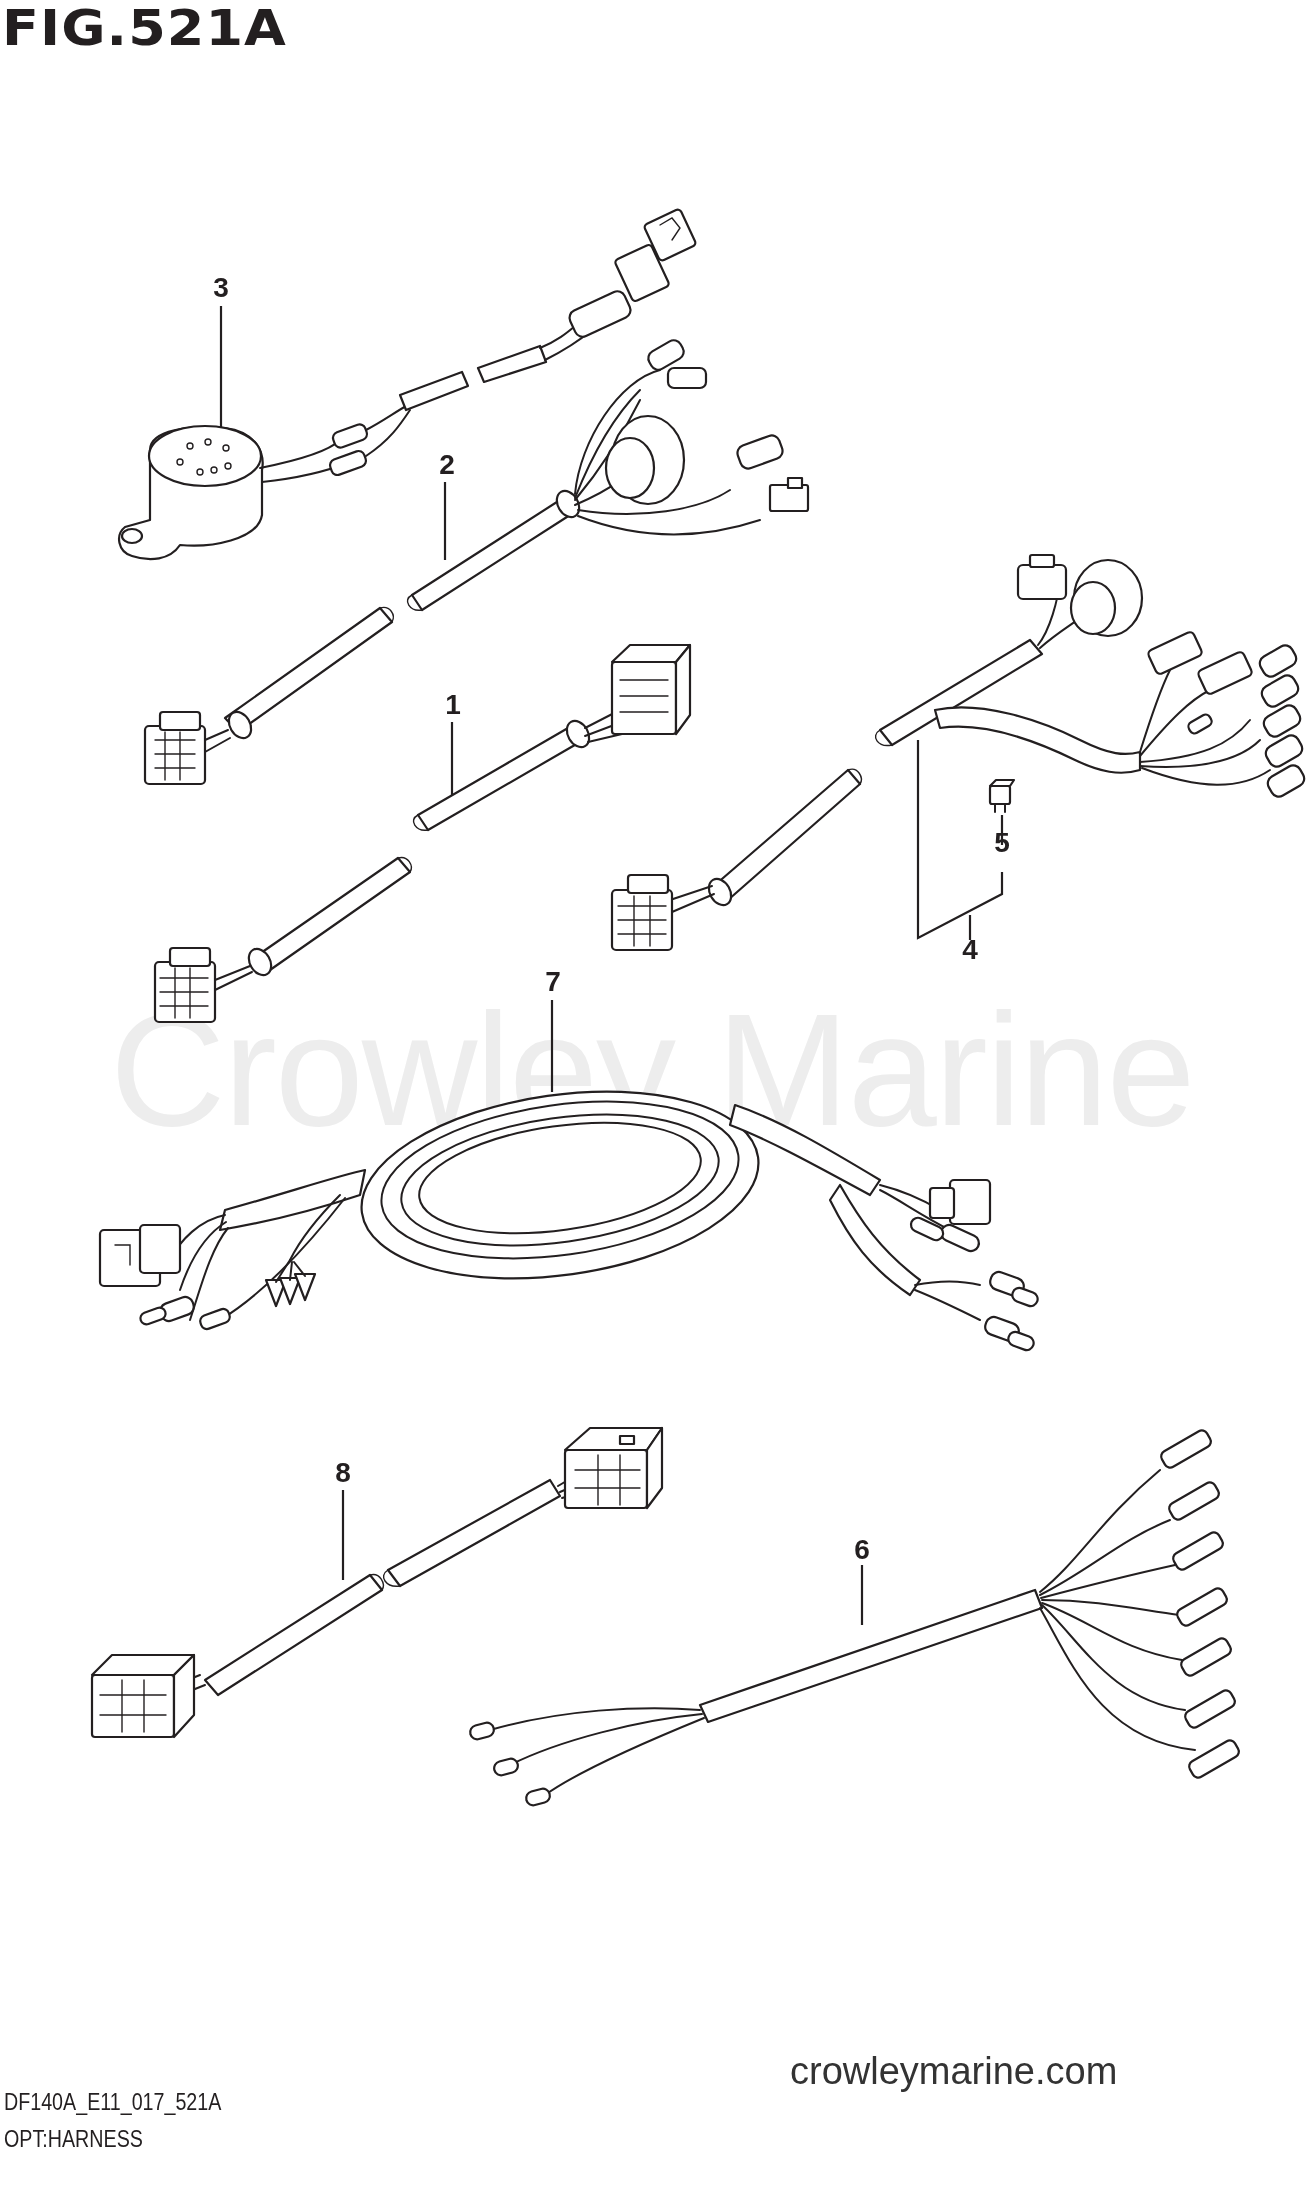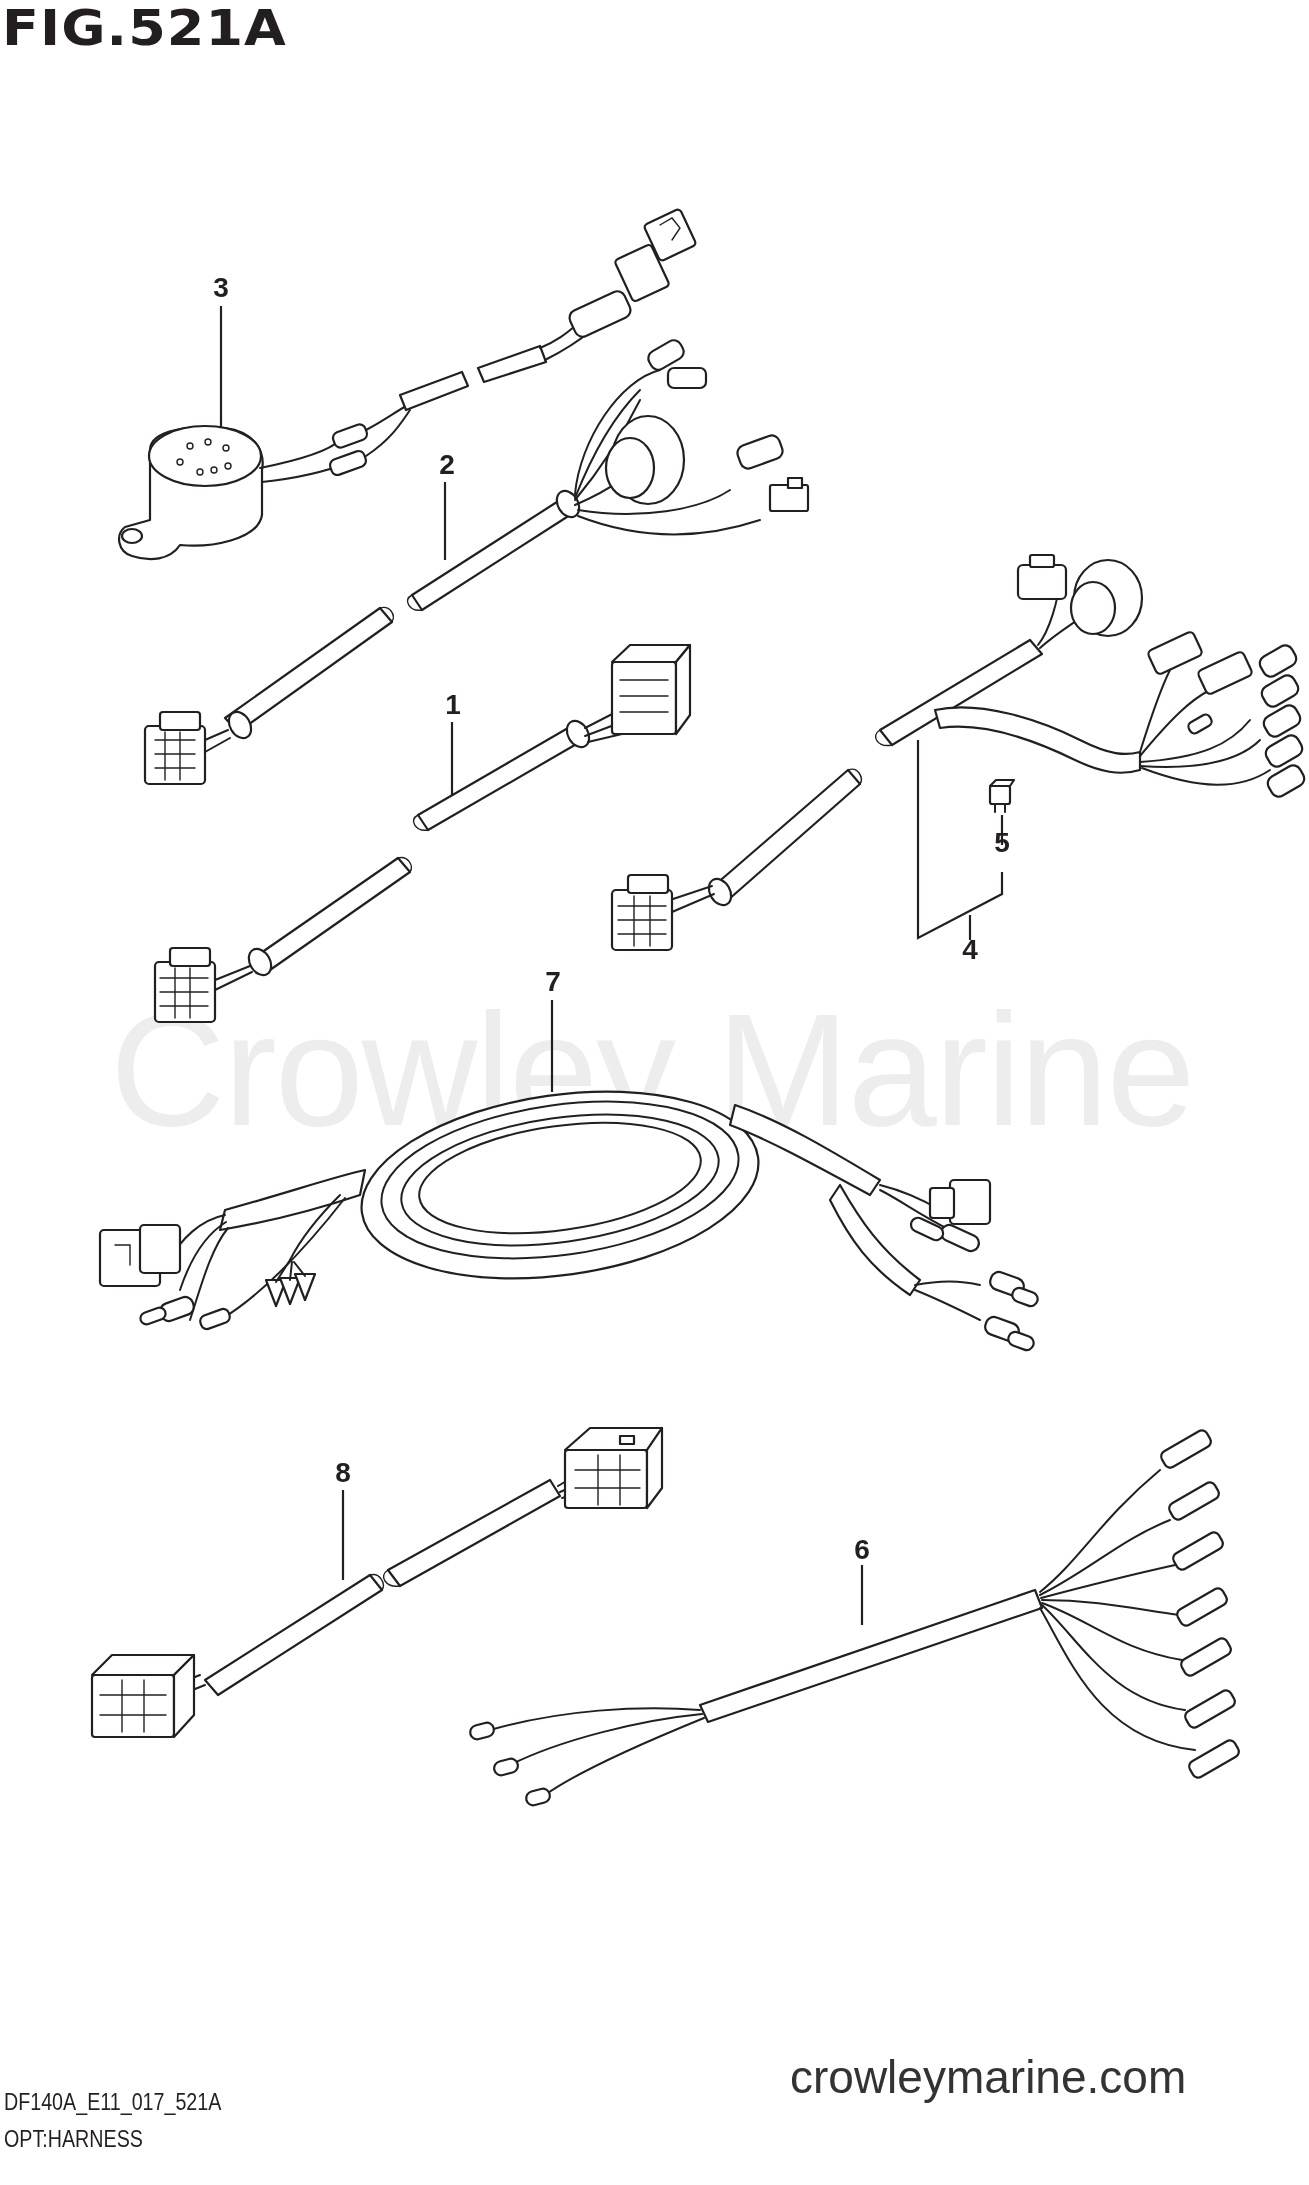--- a/index.html
+++ b/index.html
@@ -3,21 +3,21 @@
 <meta charset="utf-8">
 <style>
   html, body { margin: 0; padding: 0; background: #ffffff; }
   body { width: 1309px; height: 2185px; position: relative; overflow: hidden; font-family: "Liberation Sans", sans-serif; color: #231f20; }
   .title { position: absolute; left: 2px; top: 2px; font-family: "DejaVu Sans", sans-serif; font-weight: 900; font-size: 50px; letter-spacing: 1px; line-height: 52px; color: #231f20; transform: scaleX(1.08); transform-origin: left top; }
   .watermark { position: absolute; left: 110px; top: 985px; font-family: "Liberation Sans", sans-serif; font-size: 160px; color: #ededed; letter-spacing: -2px; line-height: 170px; white-space: nowrap; z-index: 0; }
   svg.art { position: absolute; left: 0; top: 0; z-index: 1; }
   .callout { position: absolute; font-family: "Liberation Sans", sans-serif; font-weight: bold; font-size: 28px; line-height: 30px; color: #231f20; z-index: 2; transform: translateX(-50%); }
   .footer-code { position: absolute; left: 4px; top: 2088px; font-family: "Liberation Sans", sans-serif; font-size: 24px; color: #231f20; transform: scaleX(0.82); transform-origin: left top; }
   .footer-name { position: absolute; left: 4px; top: 2125px; font-family: "Liberation Sans", sans-serif; font-size: 24px; color: #231f20; transform: scaleX(0.82); transform-origin: left top; }
-  .site { position: absolute; left: 790px; top: 2050px; font-family: "Liberation Sans", sans-serif; font-size: 46px; color: #333333; }
+  .site { position: absolute; left: 790px; top: 2050px; font-family: "Liberation Sans", sans-serif; font-size: 38px; color: #333333; }
   .s { fill: #ffffff; stroke: #231f20; stroke-width: 2.2; stroke-linejoin: round; stroke-linecap: round; }
   .l { fill: none; stroke: #231f20; stroke-width: 2; stroke-linecap: round; stroke-linejoin: round; }
   .t { fill: none; stroke: #231f20; stroke-width: 1.4; stroke-linecap: round; }
   .lead { fill: none; stroke: #231f20; stroke-width: 2.2; }
 </style>
 </head>
 <body>
 
 <div class="title">FIG.521A</div>
 

